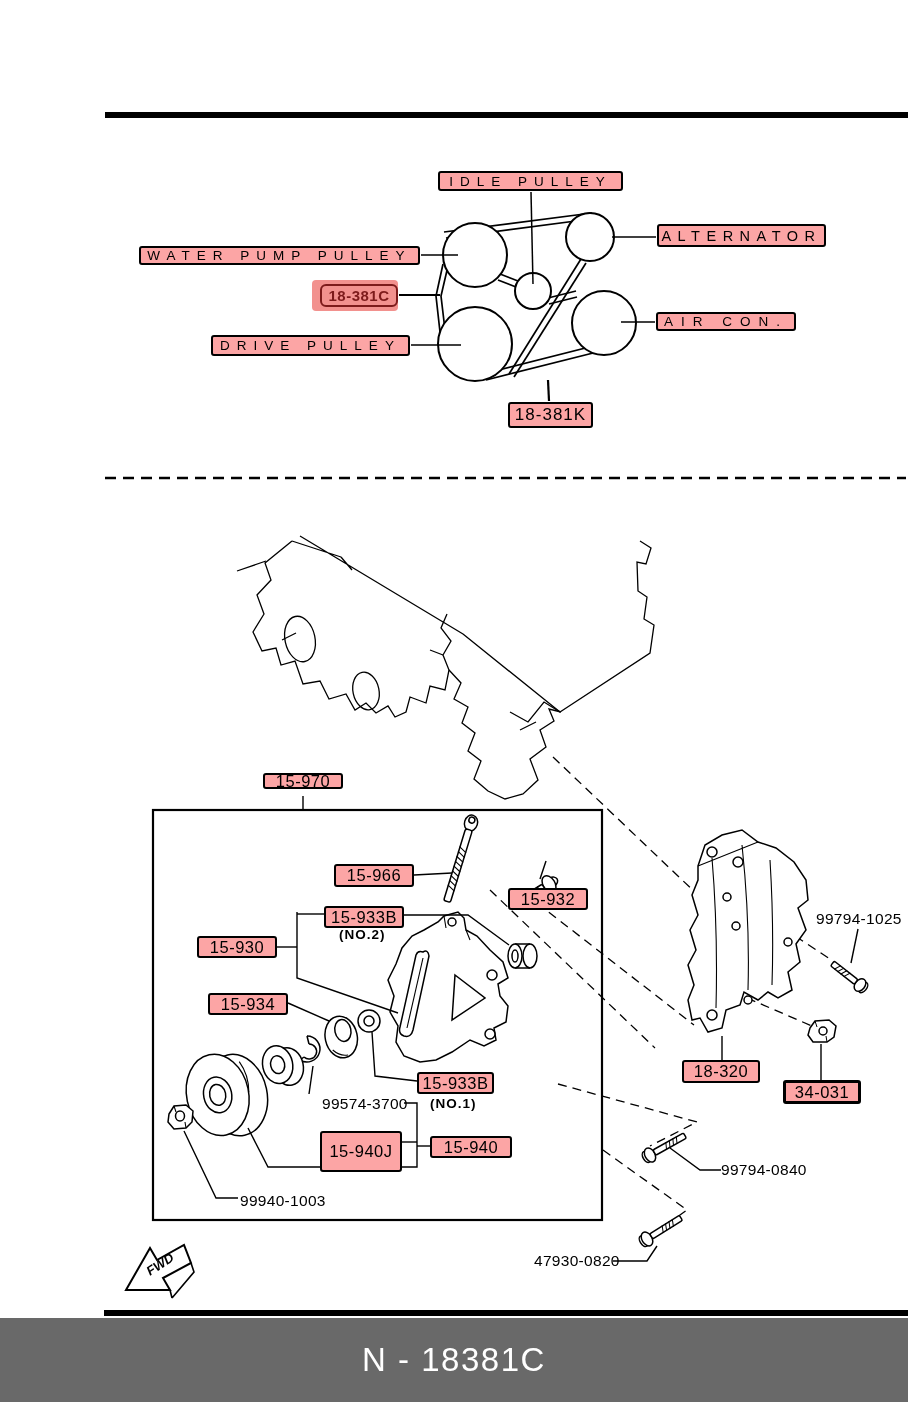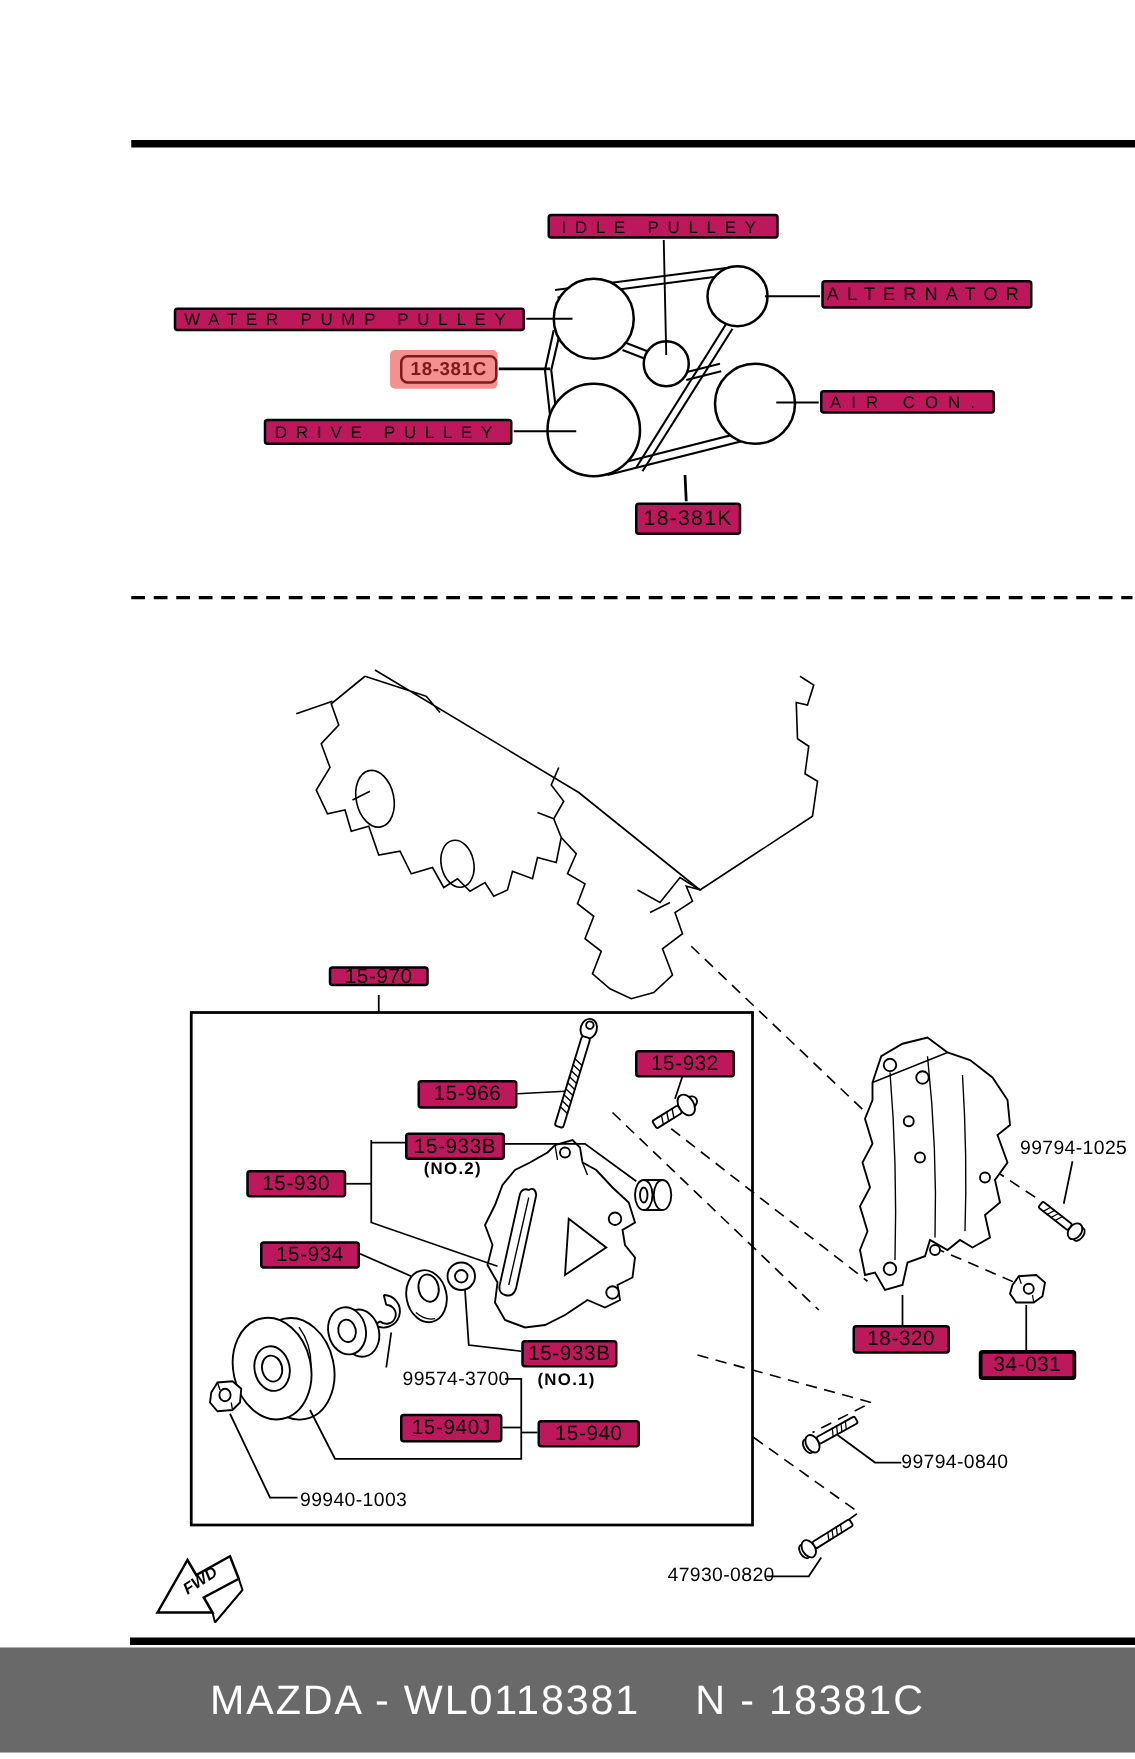--- a/index.html
+++ b/index.html
@@ -1,19 +1,19 @@
 <!DOCTYPE html>
 <html style="--highlight_bg: #f2918e; --highlight_fg: #7d1b1b; --footer_bg: #696969; --footer_fg: #ffffff; --ink: #000000;"><head>
 <meta charset="utf-8">
 <style>
   html,body{margin:0;padding:0;background:#fff;}
   .page{position:relative;width:908px;height:1407px;background:#fff;overflow:hidden;
         font-family:"Liberation Sans",sans-serif;color:#000;}
   svg.art{position:absolute;left:0;top:0;}
-  .lbox{position:absolute;box-sizing:border-box;background:#be185d;border:2px solid #000;border-radius:3px;
+  .lbox{position:absolute;box-sizing:border-box;background:#fca5a5;border:2px solid #000;border-radius:3px;
         display:flex;align-items:center;justify-content:center;white-space:nowrap;}
   .cap{font-size:13.5px;font-weight:500;}
   .pnum{font-size:16.5px;letter-spacing:.5px;font-weight:500;}
   .ptext{position:absolute;font-size:15.5px;letter-spacing:.3px;white-space:nowrap;font-weight:500;}
   .sub{position:absolute;font-size:13.5px;font-weight:bold;letter-spacing:1px;white-space:nowrap;}
   .hl-wrap{position:absolute;background:var(--highlight_bg);border-radius:4px;
            display:flex;align-items:center;justify-content:flex-end;}
   .hl-box{box-sizing:border-box;border:2px solid var(--highlight_fg);color:var(--highlight_fg);
           border-radius:6px;width:calc(100% - 8px);height:calc(100% - 8px);
           display:flex;align-items:center;justify-content:center;font-size:15px;font-weight:600;letter-spacing:.5px;}
@@ -235,35 +235,34 @@
 <div class="lbox cap" style="left:139px;top:246px;width:281px;height:19px;letter-spacing:7px;">WATER PUMP PULLEY</div>
 <div class="lbox cap" style="left:656px;top:312px;width:140px;height:19px;letter-spacing:8px;">AIR CON.</div>
 <div class="lbox cap" style="left:211px;top:335px;width:199px;height:21px;letter-spacing:7px;">DRIVE PULLEY</div>
 <div class="hl-wrap" style="left:312px;top:280px;width:86px;height:31px;">
   <div class="hl-box">18-381C</div>
 </div>
 <div class="lbox" style="left:508px;top:402px;width:85px;height:26px;font-size:17px;letter-spacing:1px;">18-381K</div>
 
 <div class="lbox pnum" style="left:263px;top:773px;width:80px;height:16px;">15-970</div>
 <div class="lbox pnum" style="left:334px;top:864px;width:80px;height:23px;text-align:right;">15-966</div>
-<div class="lbox pnum" style="left:508px;top:840px;width:80px;height:22px;">15-932</div>
+<div class="lbox pnum" style="left:508px;top:888px;width:80px;height:22px;">15-932</div>
 <div class="lbox pnum" style="left:324px;top:906px;width:80px;height:22px;">15-933B</div>
 <div class="sub" style="left:339px;top:927px;">(NO.2)</div>
 <div class="lbox pnum" style="left:197px;top:936px;width:80px;height:22px;">15-930</div>
 <div class="lbox pnum" style="left:208px;top:993px;width:80px;height:22px;">15-934</div>
 <div class="lbox pnum" style="left:417px;top:1072px;width:77px;height:22px;">15-933B</div>
 <div class="sub" style="left:430px;top:1096px;">(NO.1)</div>
 <div class="ptext" style="left:322px;top:1095px;">99574-3700</div>
-<div class="lbox pnum" style="left:320px;top:1131px;width:82px;height:23px;">15-940J</div>
+<div class="lbox pnum" style="left:320px;top:1131px;width:82px;height:41px;">15-940J</div>
 <div class="lbox pnum" style="left:430px;top:1136px;width:82px;height:22px;">15-940</div>
 <div class="ptext" style="left:240px;top:1192px;">99940-1003</div>
 <div class="lbox pnum" style="left:682px;top:1060px;width:78px;height:23px;">18-320</div>
 <div class="lbox pnum" style="left:783px;top:1080px;width:78px;height:24px;border-width:3px;">34-031</div>
 <div class="ptext" style="left:816px;top:910px;">99794-1025</div>
 <div class="ptext" style="left:721px;top:1161px;">99794-0840</div>
 <div class="ptext" style="left:534px;top:1252px;">47930-0820</div>
 
 <div class="footer">
-  <span>MAZDA - WL0118381</span>
   <span>N - 18381C</span>
 </div>
 
 </div>
 
 </body></html>

